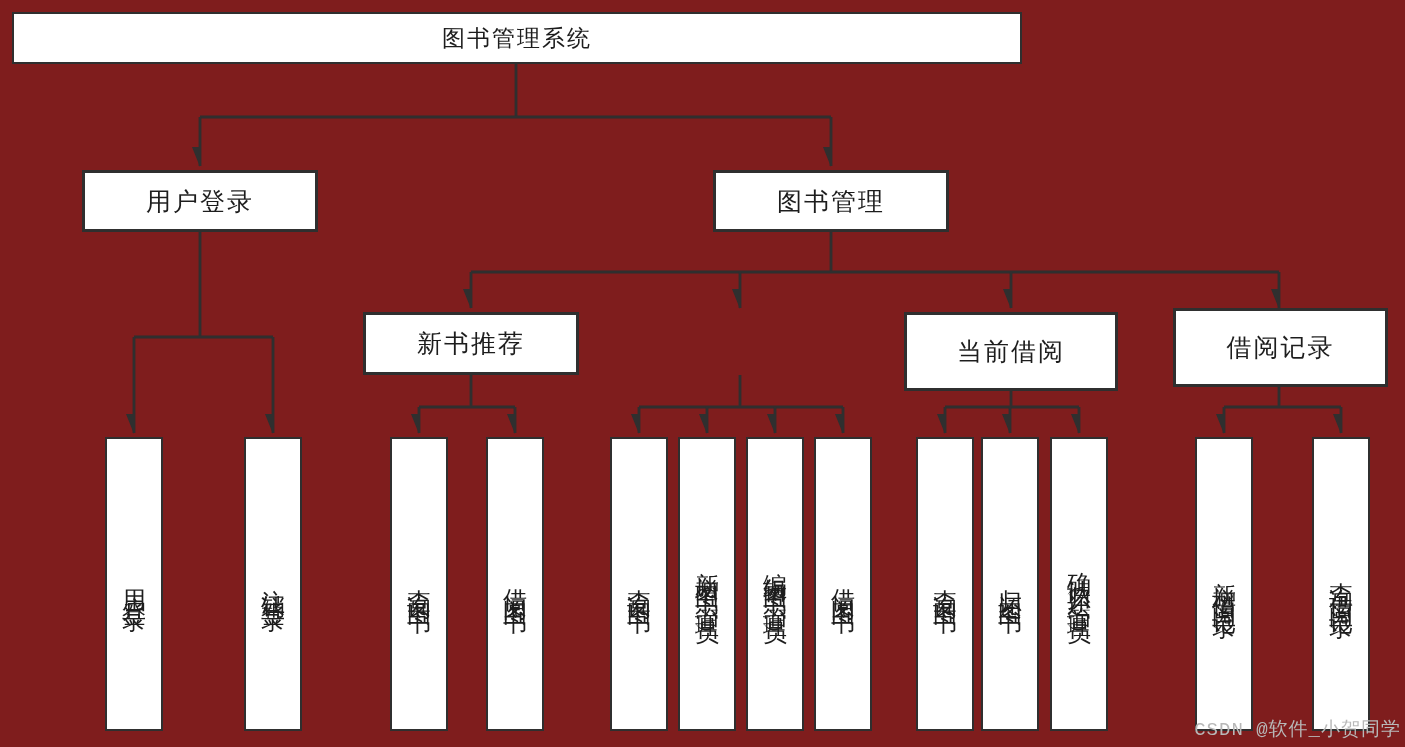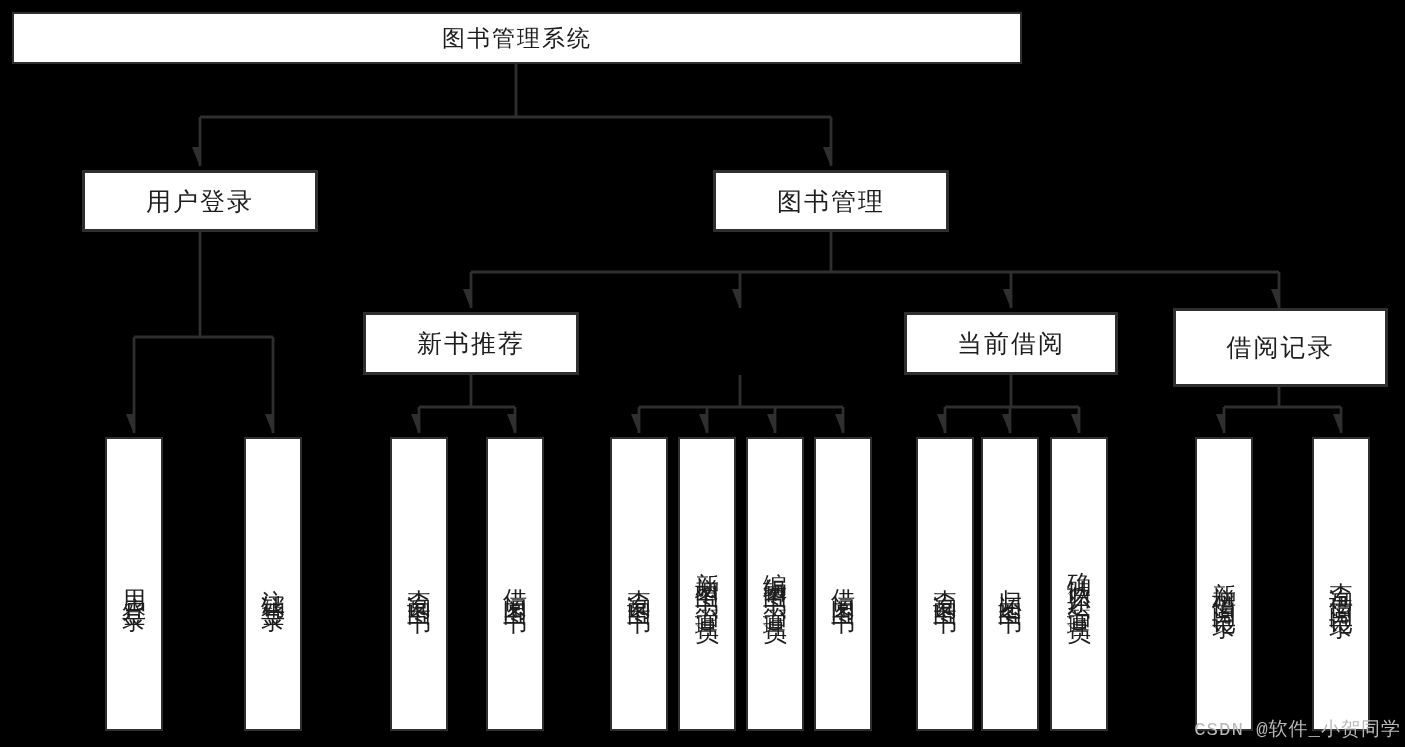--- a/index.html
+++ b/index.html
@@ -1,17 +1,17 @@
 <!DOCTYPE html>
 <html style="--line: #2f2f2f; --wm: #b8b8b8;"><head>
 <meta charset="utf-8">
 <style>
   html,body{margin:0;padding:0;background:#ffffff;}
   .canvas{
-    position:relative;width:1405px;height:747px;background:#000000;
+    position:relative;width:1405px;height:747px;background:#7f1d1d;
     font-family:"Liberation Sans",sans-serif;overflow:hidden;
   }
   svg.wires{position:absolute;left:0;top:0;pointer-events:none;}
   .hbox{
     position:absolute;box-sizing:border-box;background:#ffffff;
     border:3px solid var(--line,#2f2f2f);
     display:flex;align-items:center;justify-content:center;
     font-size:25px;color:#1d1d1d;letter-spacing:2px;white-space:nowrap;
   }
   .hbox.root{border-width:2.5px;font-size:23px;}
@@ -87,21 +87,21 @@
   <div class="hbox" style="left:82px;top:170px;width:236px;height:62px">
     <span>用户登录</span>
   </div>
   <div class="hbox" style="left:713px;top:170px;width:236px;height:62px">
     <span>图书管理</span>
   </div>
 
   <div class="hbox" style="left:363px;top:312px;width:216px;height:63px">
     <span>新书推荐</span>
   </div>
-  <div class="hbox" style="left:904px;top:312px;width:214px;height:63px">
+  <div class="hbox" style="left:904px;top:312px;width:214px;height:79px">
     <span>当前借阅</span>
   </div>
   <div class="hbox" style="left:1173px;top:308px;width:215px;height:79px">
     <span>借阅记录</span>
   </div>
 
   <div class="vbox" style="left:105px;top:437px;width:58px;height:294px">
     <span>用户登录</span>
   </div>
   <div class="vbox" style="left:244px;top:437px;width:58px;height:294px">

